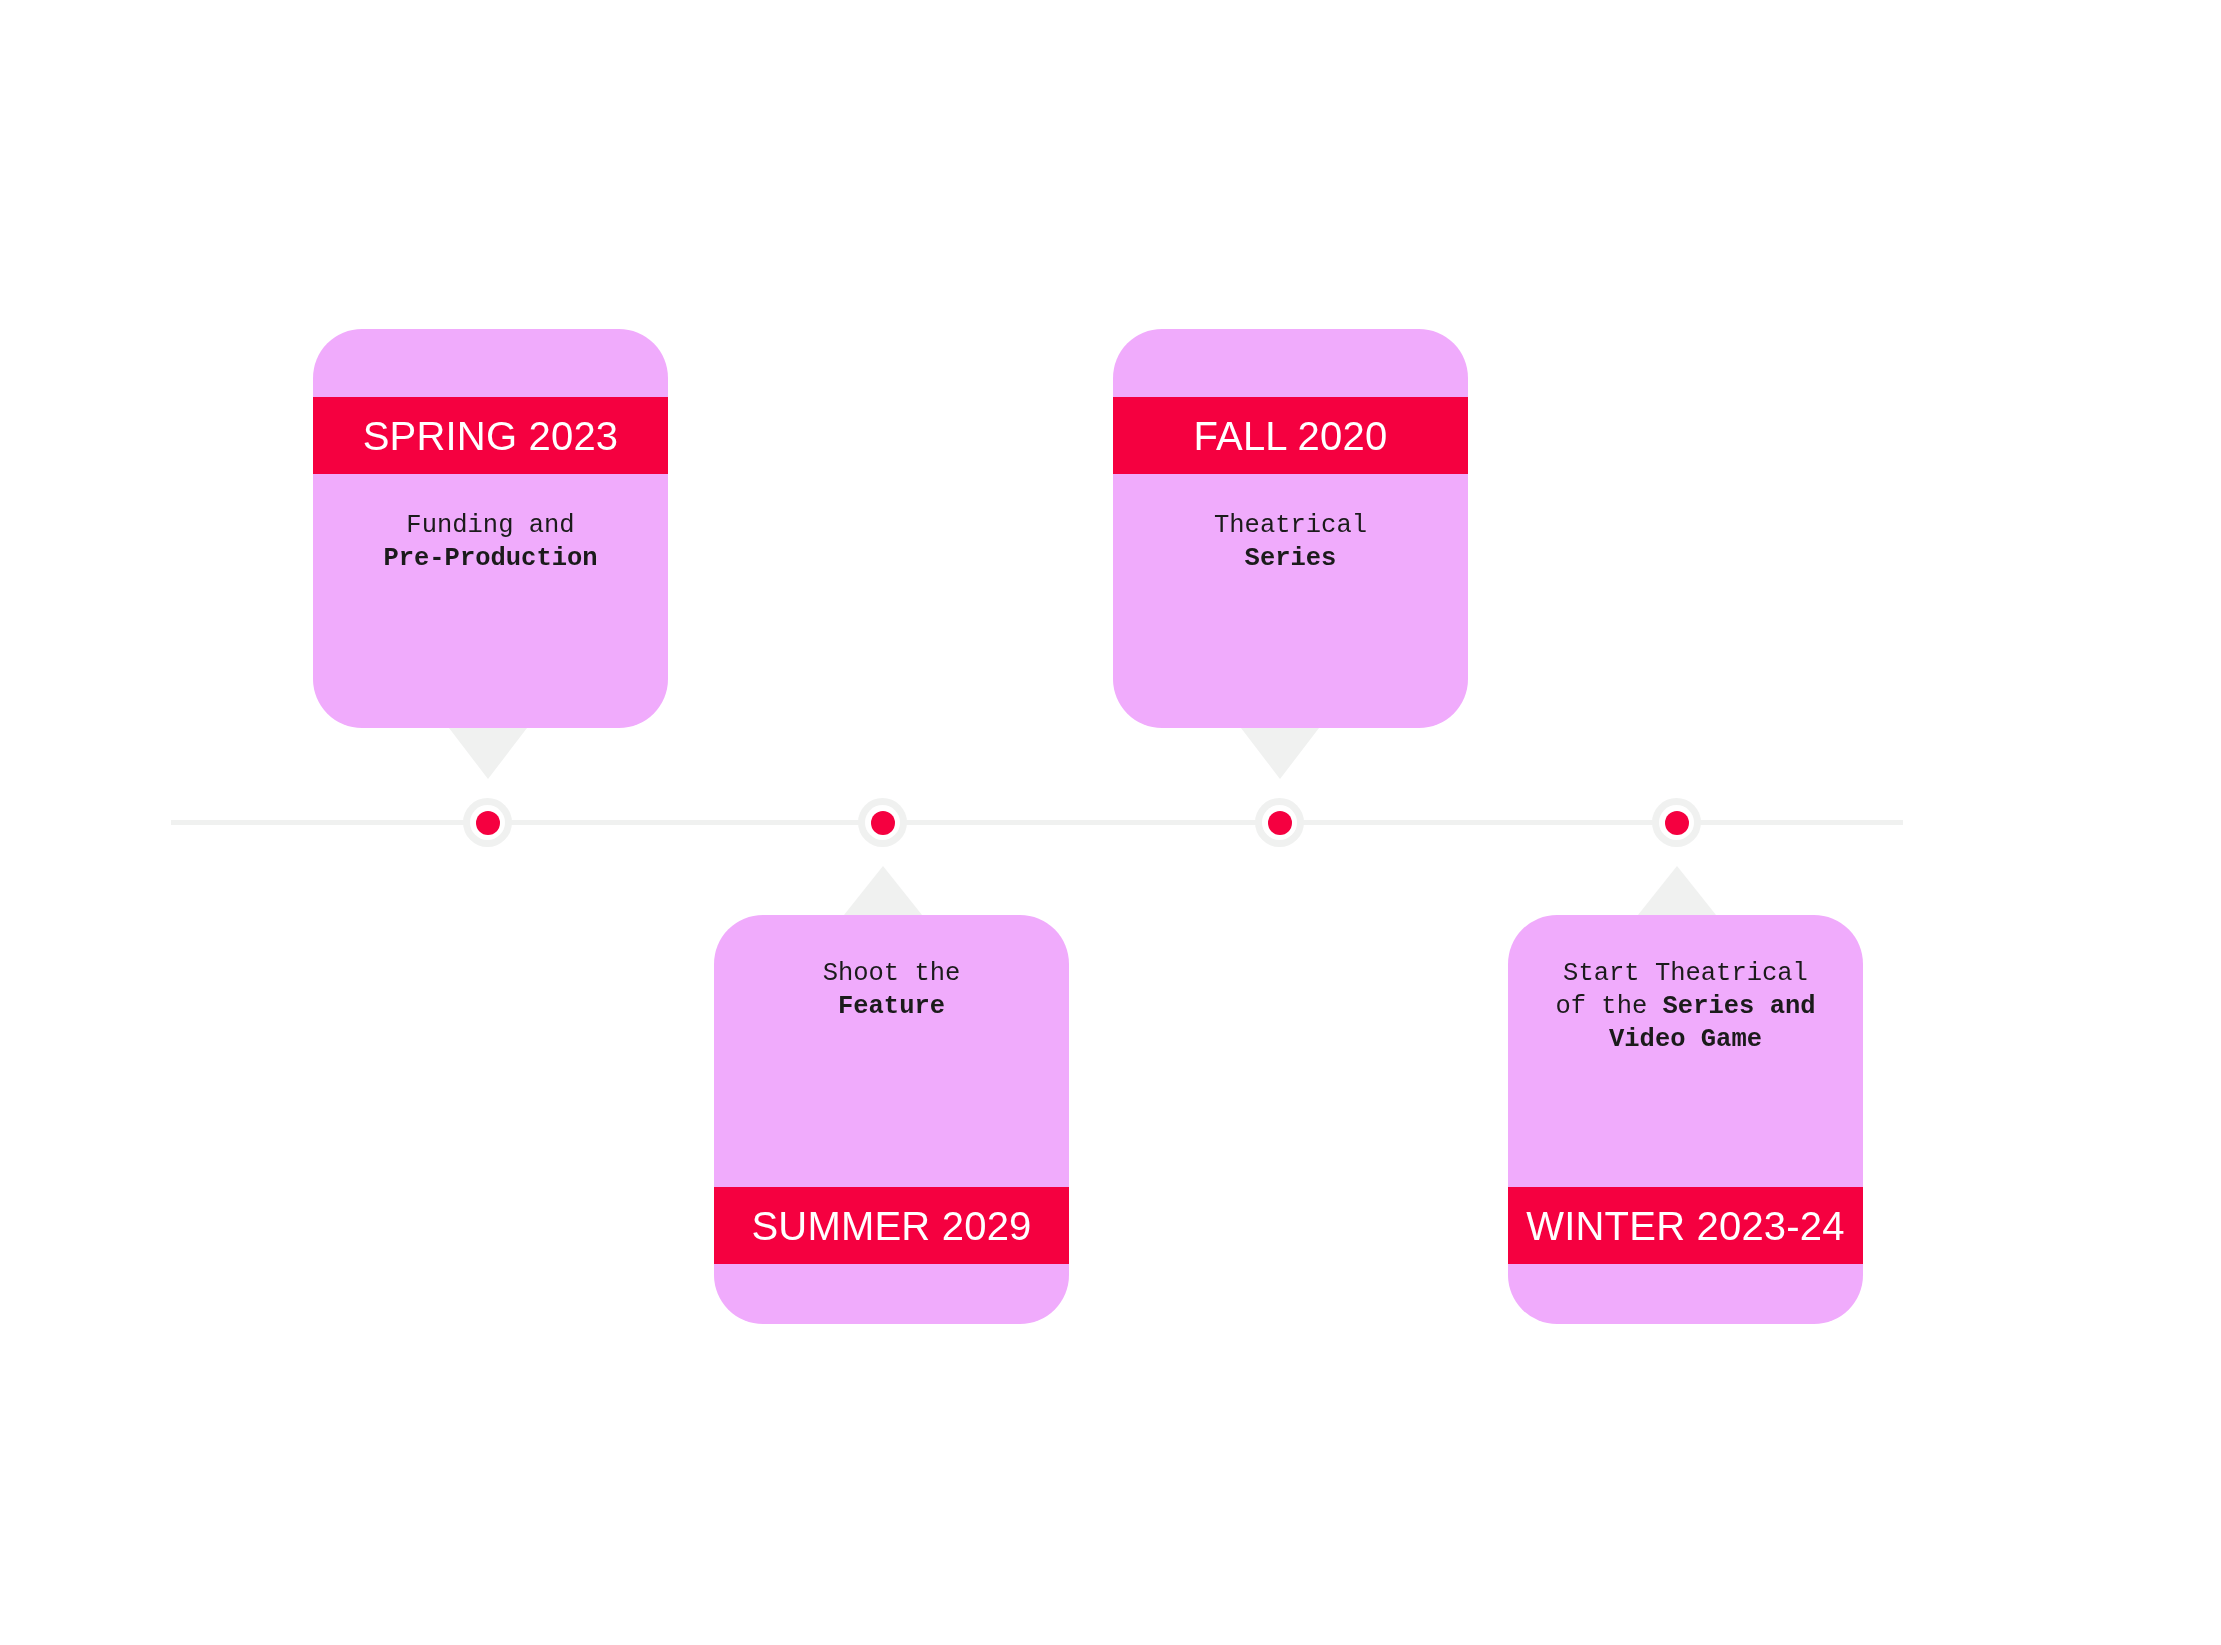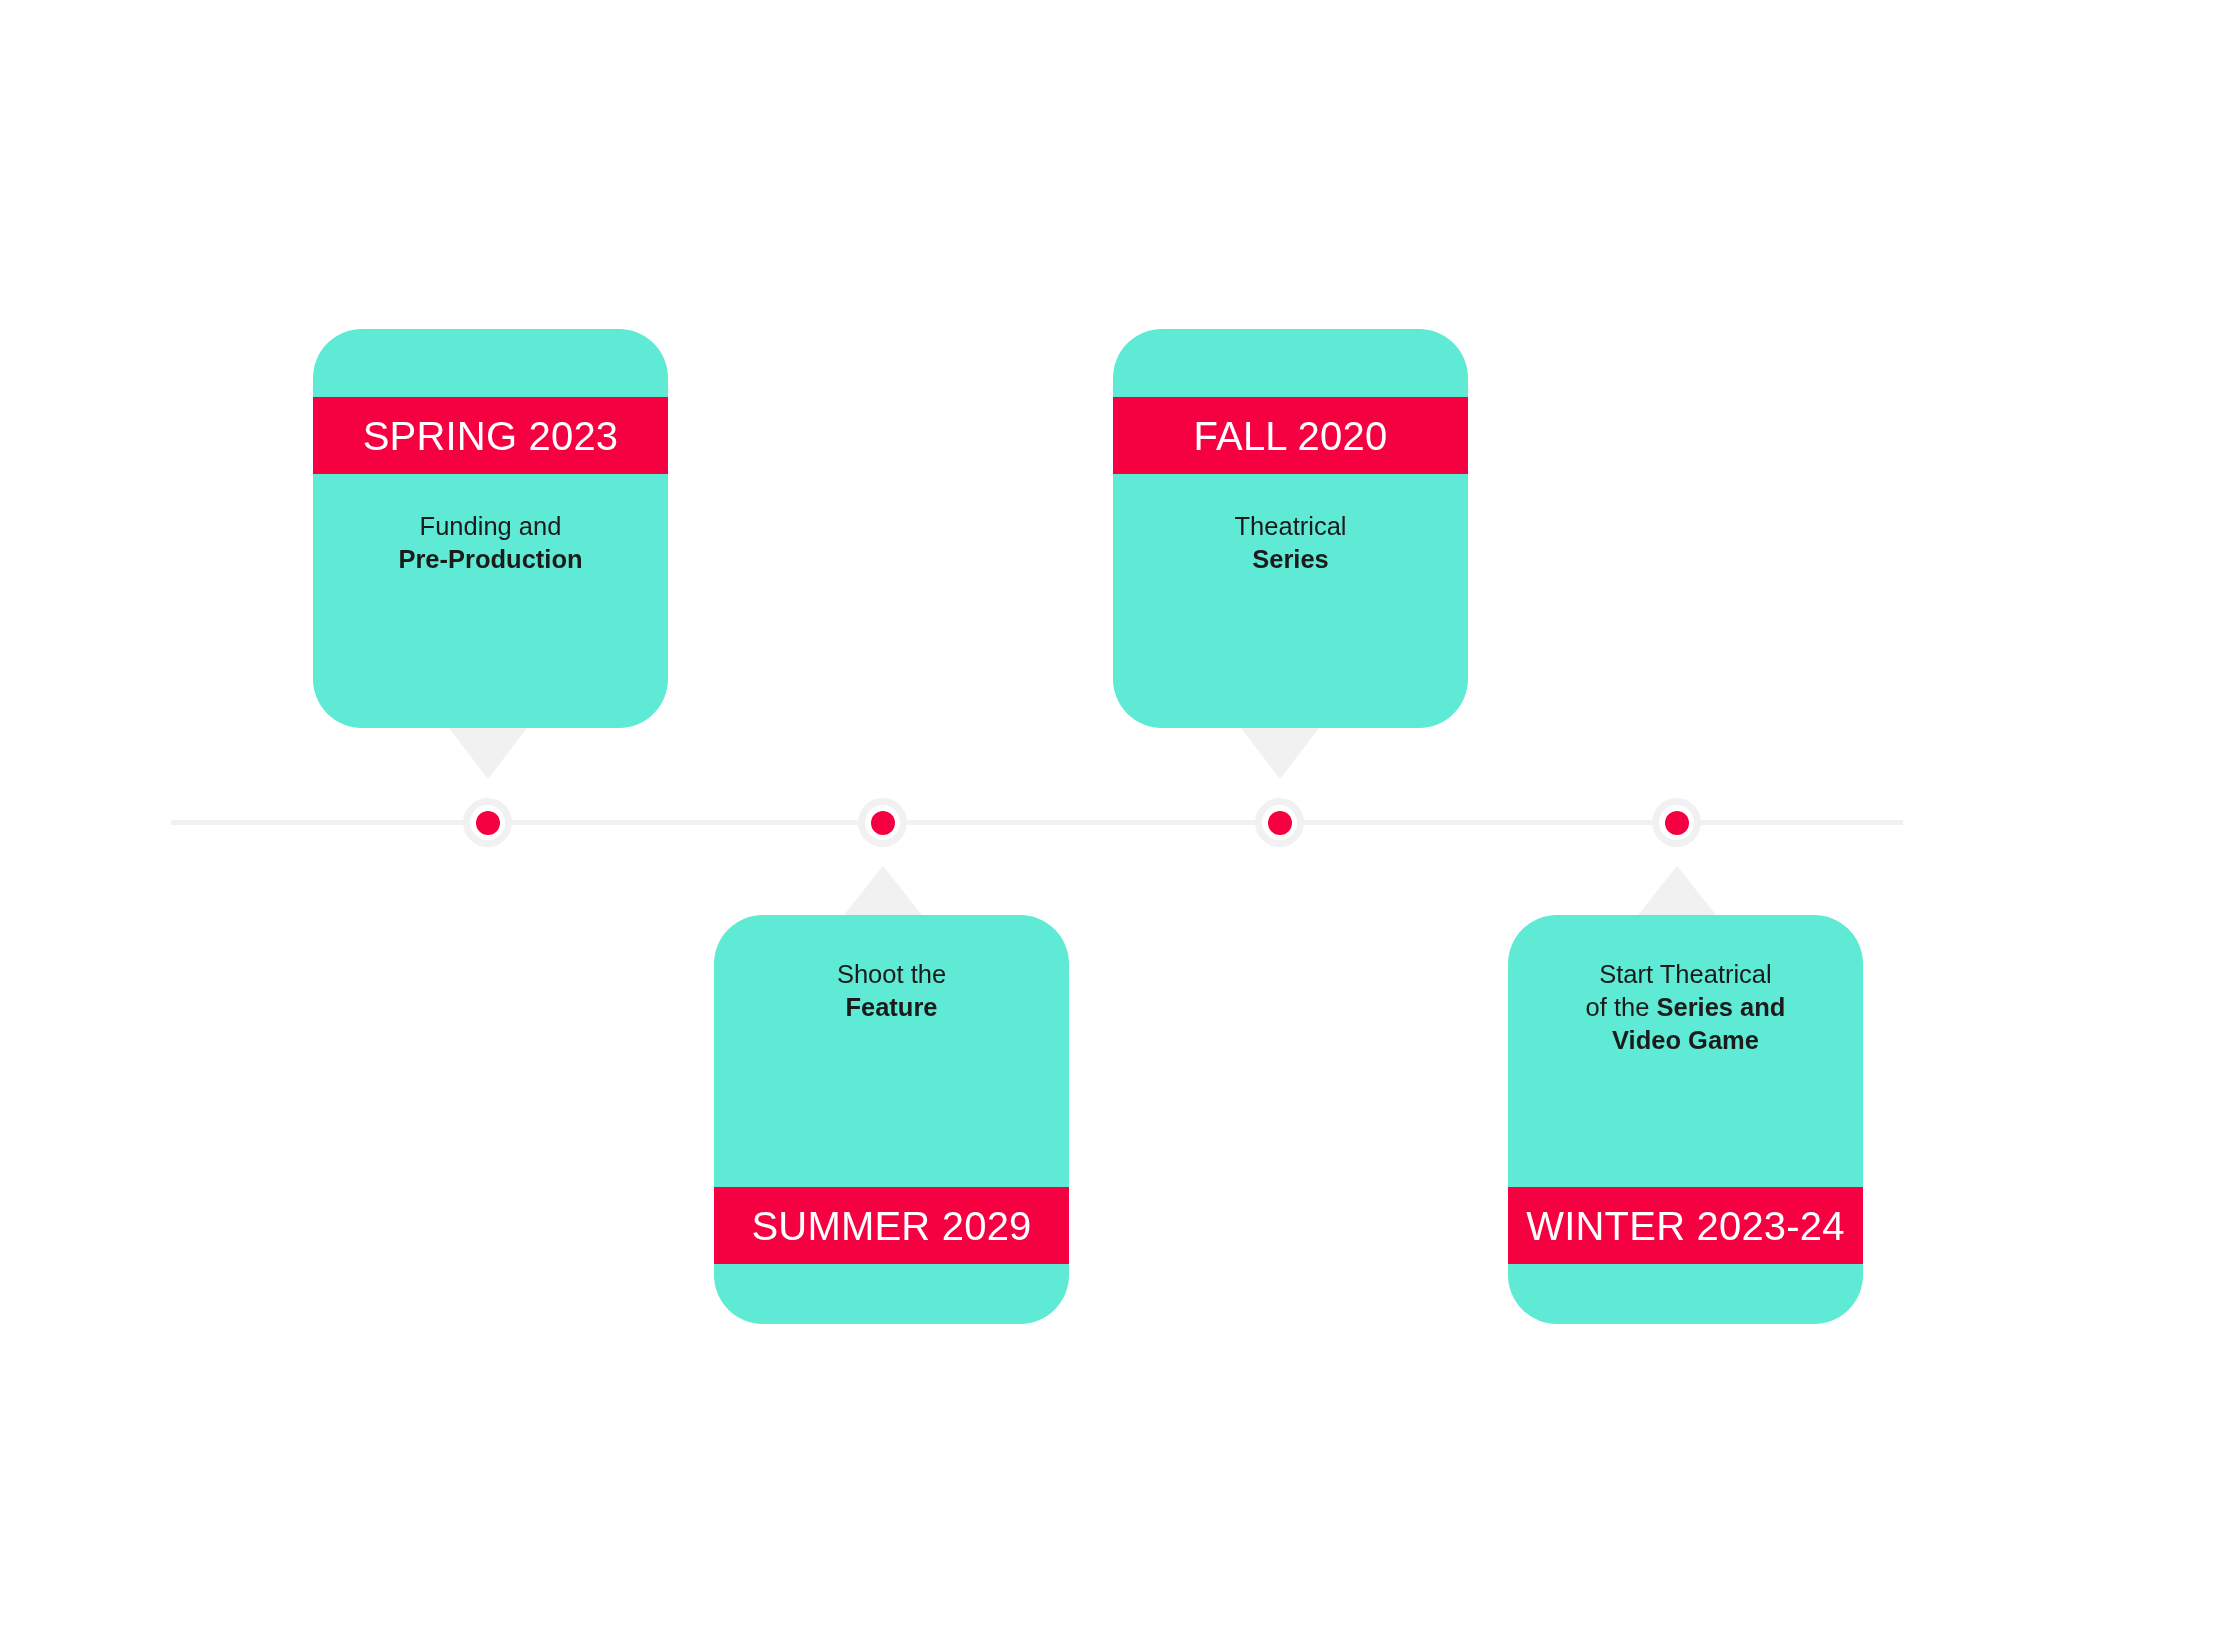--- a/index.html
+++ b/index.html
@@ -56,21 +56,21 @@
     width: 24.6px;
     height: 24.6px;
     border-radius: 50%;
     background: #F50040;
   }
 
   
   .card {
     position: absolute;
     width: 355px;
-    background: #5eead4;
+    background: #f0abfc;
     border-radius: 49px;
     overflow: hidden;
     display: flex;
     flex-direction: column;
   }
   .card.top    { height: 399px; }
   .card.bottom { height: 409px; }
 
   .card-band {
     background: #F50040;
@@ -89,20 +89,21 @@
     white-space: nowrap;
   }
 
   .card-body {
     flex: 1 1 auto;
     display: flex;
     align-items: flex-start;
     justify-content: center;
     padding: 12px 23px;
     box-sizing: border-box;
+    font-family: Liberation Mono, monospace;
   }
   .card-desc {
     text-align: center;
     font-size: 25.5px;
     line-height: 1.29;
     color: #1b1b1b;
     font-weight: 400;
   }
   .card-desc b { font-weight: 700; }
 

